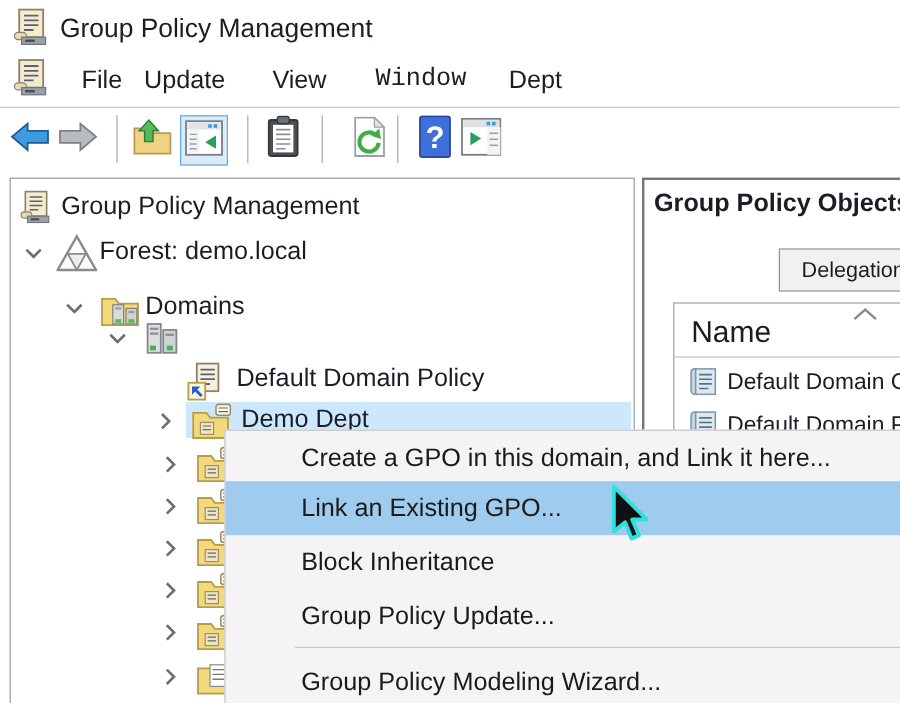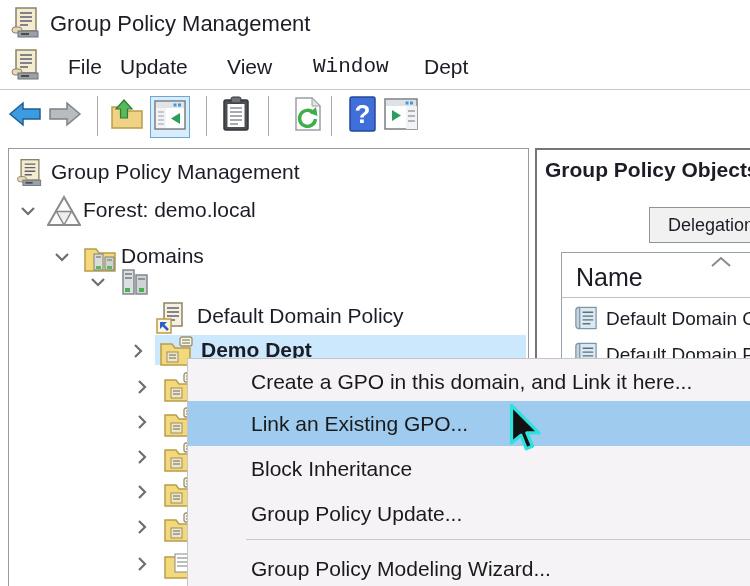--- a/index.html
+++ b/index.html
@@ -265,21 +265,21 @@
       <span class="tlabel" style="left:188px;">Default Domain Policy</span>
     </div>
 
     <div class="trow" style="top:186px;">
       <span class="chev" style="left:120px;"><svg width="18" height="18">
             <polyline points="6,3 12,9 6,15" stroke="#6e6e6e" stroke-width="2.2" fill="none"></polyline>
           </svg></span>
       <span class="ticon" style="left:150px;"><svg width="34" height="32" viewBox="0 0 34 32">
             <use href="#i-oufolder"></use>
           </svg></span>
-      <span class="tlabel" style="left:192px;font-weight:bold;">Demo Dept</span>
+      <span class="tlabel" style="left:192px;">Demo Dept</span>
     </div>
 
     <div class="trow" style="top:222px;">
       <span class="chev" style="left:124px;"><svg width="18" height="18">
             <polyline points="6,3 12,9 6,15" stroke="#6e6e6e" stroke-width="2.2" fill="none"></polyline>
           </svg></span>
       <span class="ticon" style="left:154px;"><svg width="34" height="32" viewBox="0 0 34 32">
             <use href="#i-oufolder"></use>
           </svg></span>
     </div>

